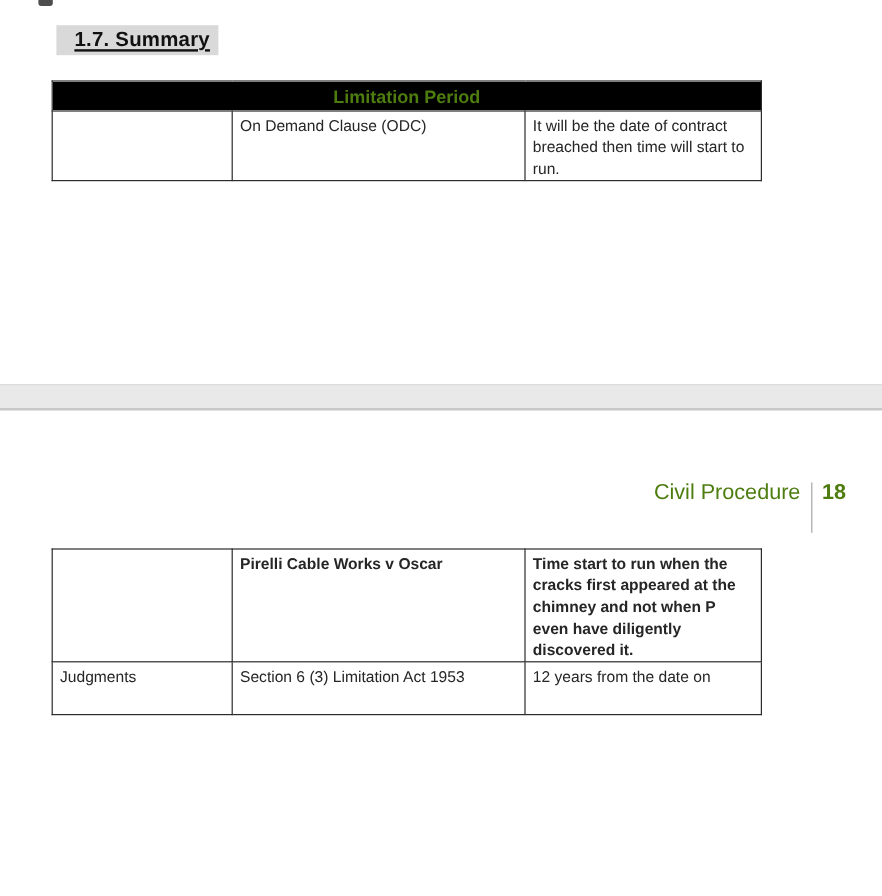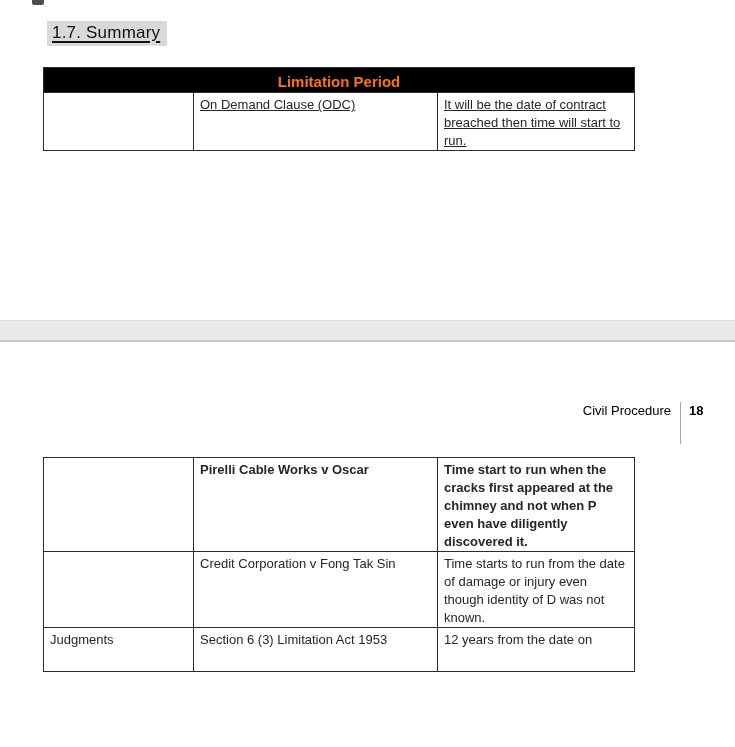--- a/index.html
+++ b/index.html
@@ -29,23 +29,23 @@
     height: 5px;
     background: #4d4d4d;
     border-radius: 0 0 2px 2px;
   }
   
   .heading {
     position: absolute;
     left: 47px;
     top: 21px;
     background: #d9d9d9;
-    padding: 2px 7px 3px 5px;
+    padding: 2px 7px 3px 15px;
     font-size: 17px;
-    font-weight: normal;
+    font-weight: bold;
     color: #111111;
     text-decoration: underline;
     text-decoration-thickness: 2px;
     text-underline-offset: 3px;
     letter-spacing: 0.2px;
   }
   
   table.doc-table {
     position: absolute;
     left: 43px;
@@ -59,21 +59,21 @@
   table.doc-table td {
     border: 1px solid #2b2b2b;
     vertical-align: top;
     padding: 3px 6px 0 6px;
     overflow: hidden;
   }
   table.t1 { top: 67px; }
   table.t2 { top: 457px; }
   td.thead {
     background: #000000;
-    color: #f97316;
+    color: #4d7c0f;
     font-weight: bold;
     font-size: 15px;
     text-align: center;
     padding: 0;
     height: 21px;
     line-height: 21px;
     vertical-align: middle;
   }
   
   .page-separator {
@@ -86,22 +86,22 @@
     border-top: 1px solid #dcdcdc;
     border-bottom: 2px solid #c8c8c8;
   }
   
   .page-header {
     position: absolute;
     top: 401px;
     right: 30px;
     display: flex;
     align-items: stretch;
-    color: #000000;
-    font-size: 13px;
+    color: #4d7c0f;
+    font-size: 18px;
     line-height: 19px;
   }
   .page-header .titles {
     text-align: right;
   }
   .page-header .subtitle {
     font-weight: bold;
   }
   .page-header .vline {
     width: 0;
@@ -127,21 +127,21 @@
   <table class="doc-table t1">
     <colgroup>
       <col style="width:150px">
       <col style="width:244px">
       <col style="width:197px">
     </colgroup>
     <tbody>
         <tr>
       <td class="thead" colspan="3">Limitation Period</td>
     </tr>
-    <tr style="height:53px;text-decoration:underline;">
+    <tr style="height:53px;">
       <td></td>
       <td>On Demand Clause (ODC)</td>
       <td>It will be the date of contract breached then time will start to run.</td>
     </tr>
   </tbody>
     </table>
 
   <div class="page-separator"></div>
 
   <div class="page-header">
@@ -157,25 +157,20 @@
       <col style="width:150px">
       <col style="width:244px">
       <col style="width:197px">
     </colgroup>
     <tbody>
     <tr style="height:91px;font-weight:bold;">
       <td></td>
       <td>Pirelli Cable Works v Oscar</td>
       <td>Time start to run when the cracks first appeared at the chimney and not when P even have diligently discovered it.</td>
     </tr>
-    <tr style="height:72px;">
-      <td></td>
-      <td>Credit Corporation v Fong Tak Sin</td>
-      <td>Time starts to run from the date of damage or injury even though identity of D was not known.</td>
-    </tr>
     <tr style="height:44px;">
       <td>Judgments</td>
       <td>Section 6 (3) Limitation Act 1953</td>
       <td>12 years from the date on</td>
     </tr>
   </tbody>
     </table>
 
 </div>
 

